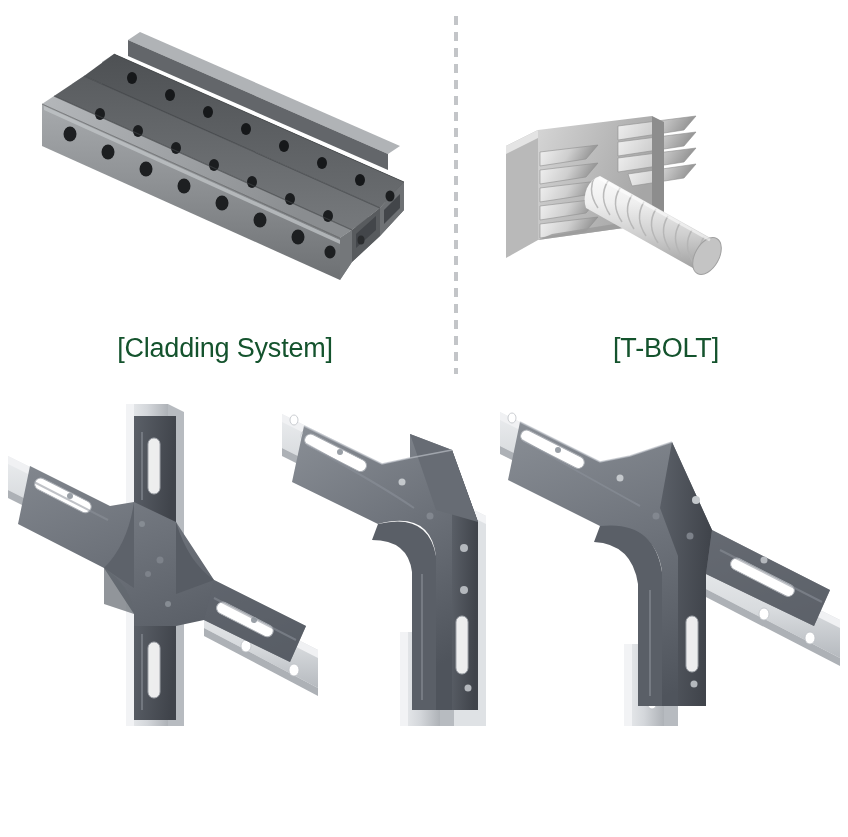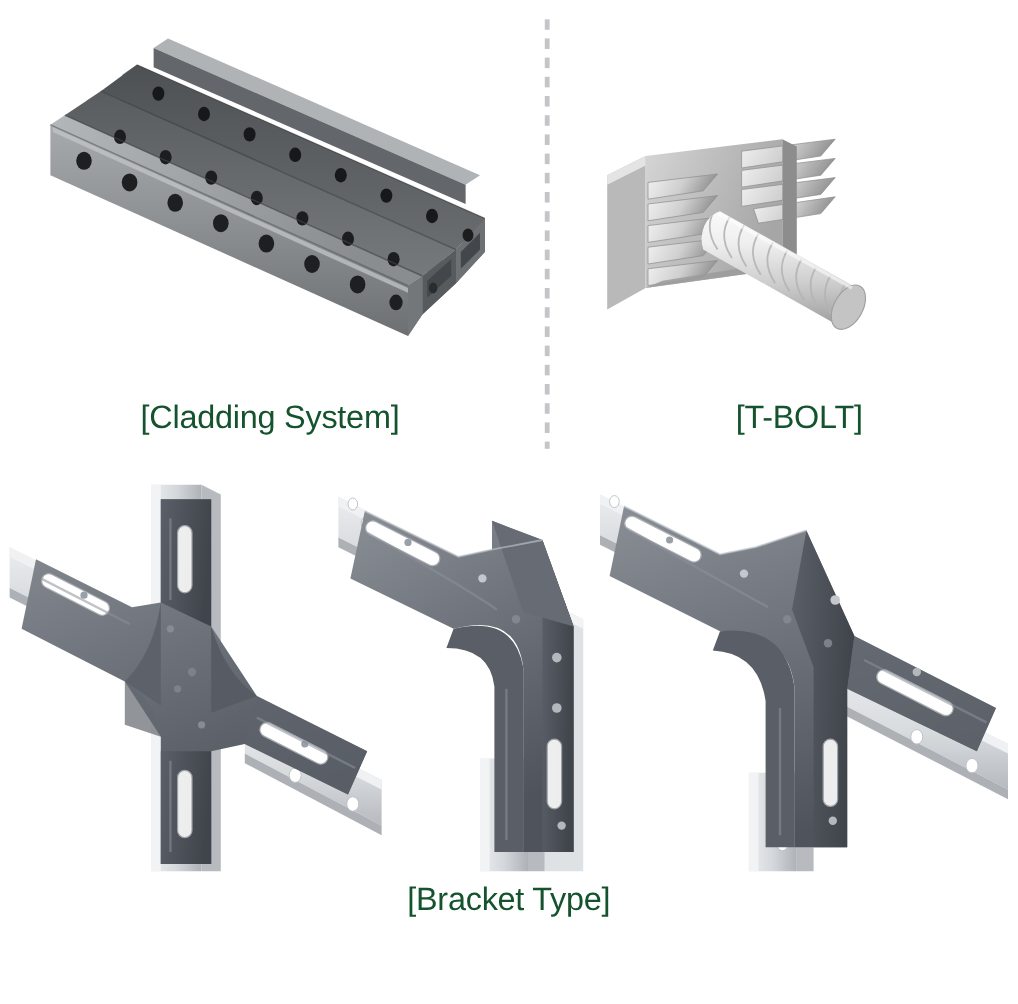--- a/index.html
+++ b/index.html
@@ -466,15 +466,14 @@
           <path d="M 22,36 Q 100,80 140,102"></path>
           <path d="M 220,146 L 322,198"></path>
           <path d="M 150,186 L 150,292"></path>
         </g>
 
         <polyline points="20,18 100,58 130,52 172,38" fill="none" stroke="#b9bec4" stroke-width="1.5" opacity="0.7"></polyline>
       </g>
     </svg>
   </div>
 
-  <div class="caption" id="caption-bracket">[Bracket Type]</div>
 
 </div>
 
 </body></html>

